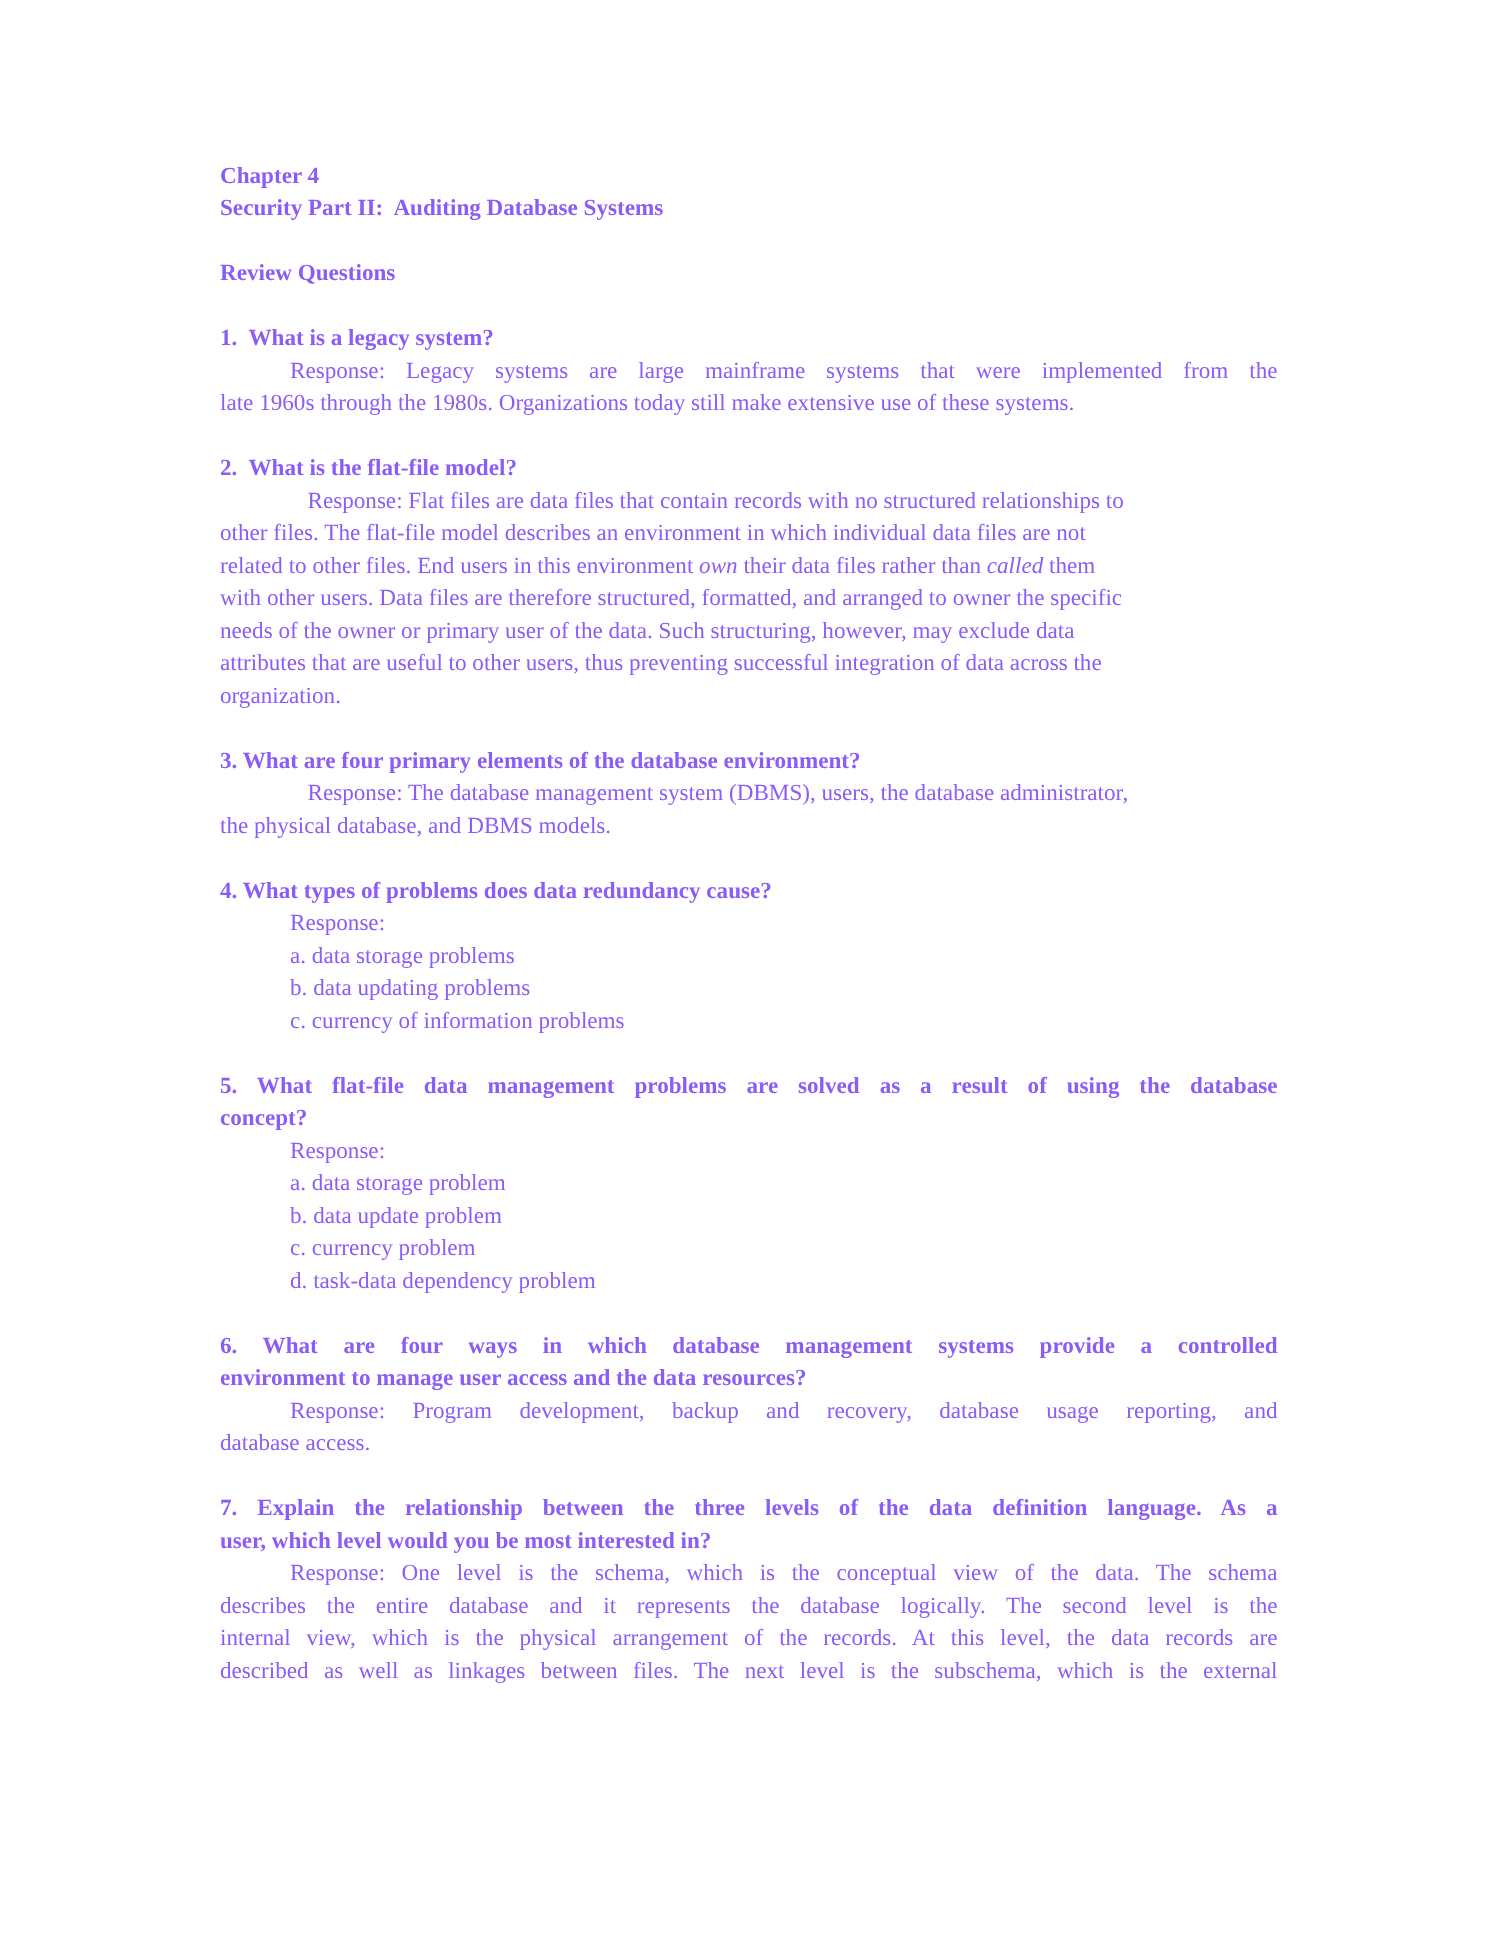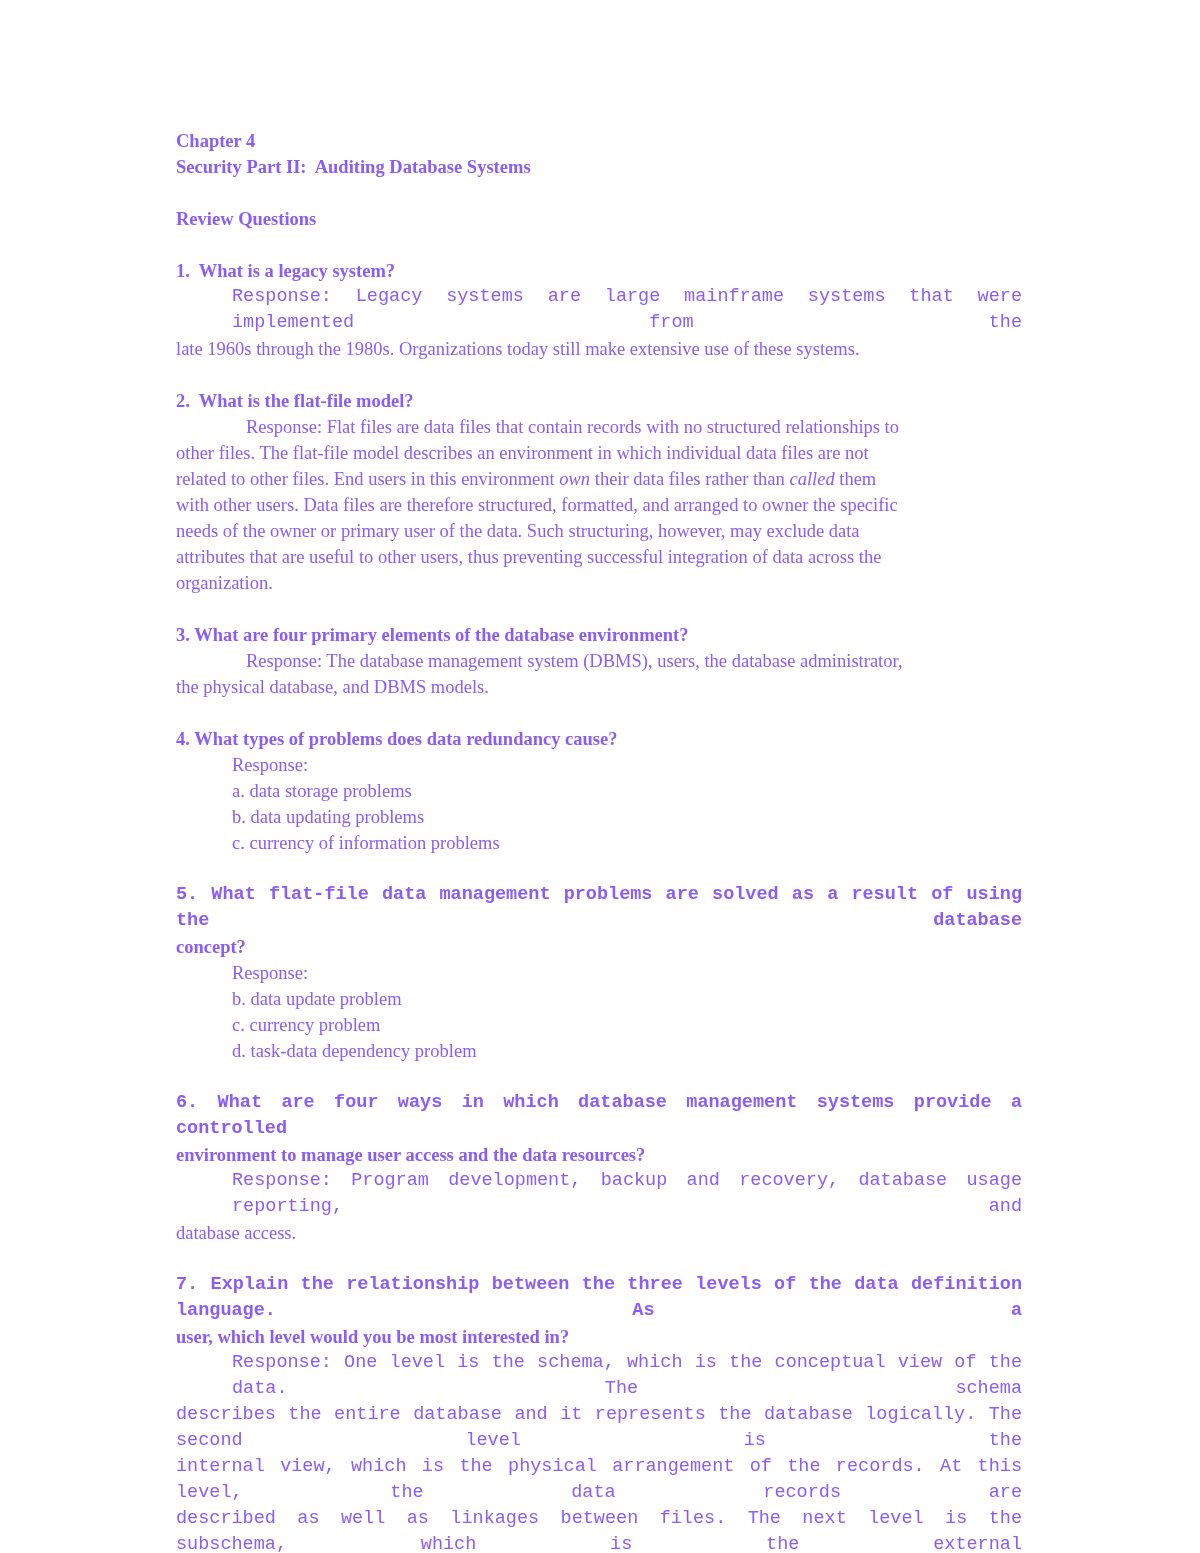--- a/index.html
+++ b/index.html
@@ -7,21 +7,21 @@
   .page {
     position: absolute; left: 176px; top: 128px; width: 846px;
     font-family: "Liberation Serif", "DejaVu Serif", serif;
     font-size: 18.5px; line-height: 26px; color: #8b5cf6;
   }
   .b { font-weight: bold; }
   .line { display: block; white-space: nowrap; }
   .gap { height: 26px; }
   .indent1 { padding-left: 56px; }
   .indent2 { padding-left: 70px; }
-  .justify { text-align: justify; text-align-last: justify; white-space: normal; font-family: Liberation Mono, monospace; }
+  .justify { text-align: justify; text-align-last: justify; white-space: normal; }
 </style>
 </head>
 <body>
 
 <div class="page">
 
   <span class="line b">Chapter 4</span>
   <span class="line b" style="white-space:pre;">Security Part II:  Auditing Database Systems</span>
   <div class="gap"></div>
   <span class="line b">Review Questions</span>
@@ -59,20 +59,21 @@
     <span class="line indent1">a. data storage problems</span>
     <span class="line indent1">b. data updating problems</span>
     <span class="line indent1">c. currency of information problems</span>
   </div>
   <div class="gap"></div>
 
   <div>
     <span class="line b justify"><span>5.</span> <span>What flat-file data management problems are solved as a result of using the database</span></span>
     <span class="line b">concept?</span>
     <span class="line indent1">Response:</span>
+    <span class="line indent1">a. data storage problem</span>
     <span class="line indent1">b. data update problem</span>
     <span class="line indent1">c. currency problem</span>
     <span class="line indent1">d. task-data dependency problem</span>
   </div>
   <div class="gap"></div>
 
   <div>
     <span class="line b justify"><span>6.</span> <span>What are four ways in which database management systems provide a controlled</span></span>
     <span class="line b">environment to manage user access and the data resources?</span>
     <span class="line justify indent1">Response:  Program development, backup and recovery, database usage reporting, and</span>

